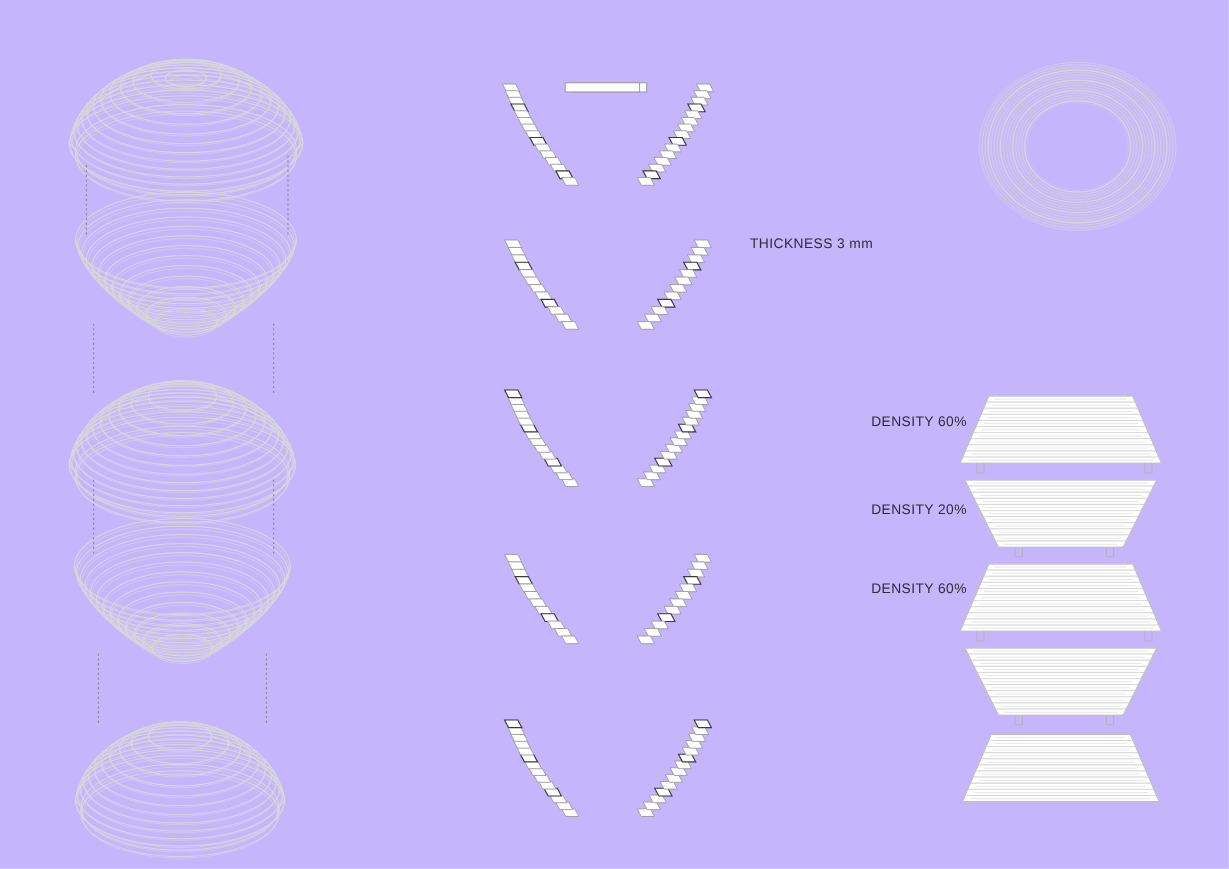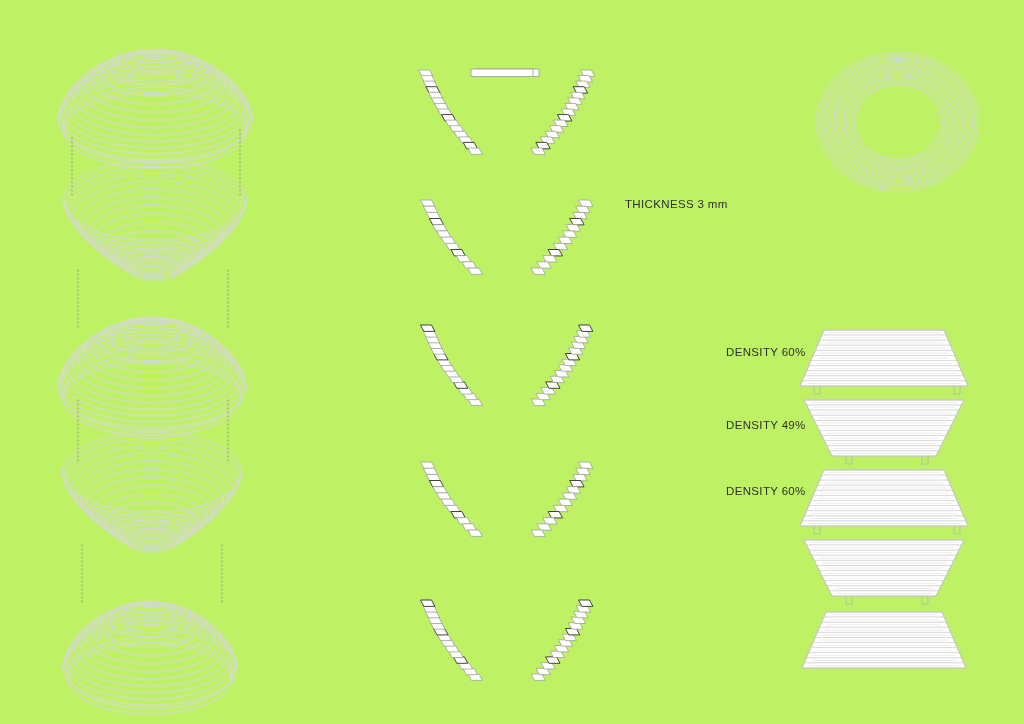--- a/index.html
+++ b/index.html
@@ -2,21 +2,21 @@
 <html><head>
 <meta charset="utf-8">
 <title>Technical Drawing</title>
 <style>
   html,body{margin:0;padding:0;background:#ffffff;}
   body{
     width:1024px;height:724px;overflow:hidden;position:relative;
     font-family:"Liberation Sans","DejaVu Sans",sans-serif;
     background:#fefefe;
   }
-  .sheet{position:absolute;inset:0;background:#bef264;text-decoration:underline;}
+  .sheet{position:absolute;inset:0;background:#c4b5fd;text-decoration:underline;}
 
   
   .layer{position:absolute;top:0;left:0;width:1024px;height:724px;}
   .layer svg{display:block;}
 
   
   .label{
     position:absolute;
     font-size:11.5px;
     letter-spacing:.35px;
@@ -541,17 +541,17 @@
           <line x1="809.0909090909091" y1="665.5563636363636" x2="958.9090909090909" y2="665.5563636363636" stroke="#cfcfcf" stroke-width="0.5" opacity="0.85"></line>
           <polygon points="826.0,612.0 942.0,612.0 966.0,668.0 802.0,668.0" fill="none" stroke="#bdbdbd" stroke-width="0.9"></polygon>
         </g>
       </svg>
   </div>
 
   <div class="label thickness">THICKNESS 3 mm</div>
 
   <div class="label d1">DENSITY 60%</div>
 
-  <div class="label d2">DENSITY 49%</div>
+  <div class="label d2">DENSITY 20%</div>
 
   <div class="label d3">DENSITY 60%</div>
 
 </div>
 
 </body></html>

